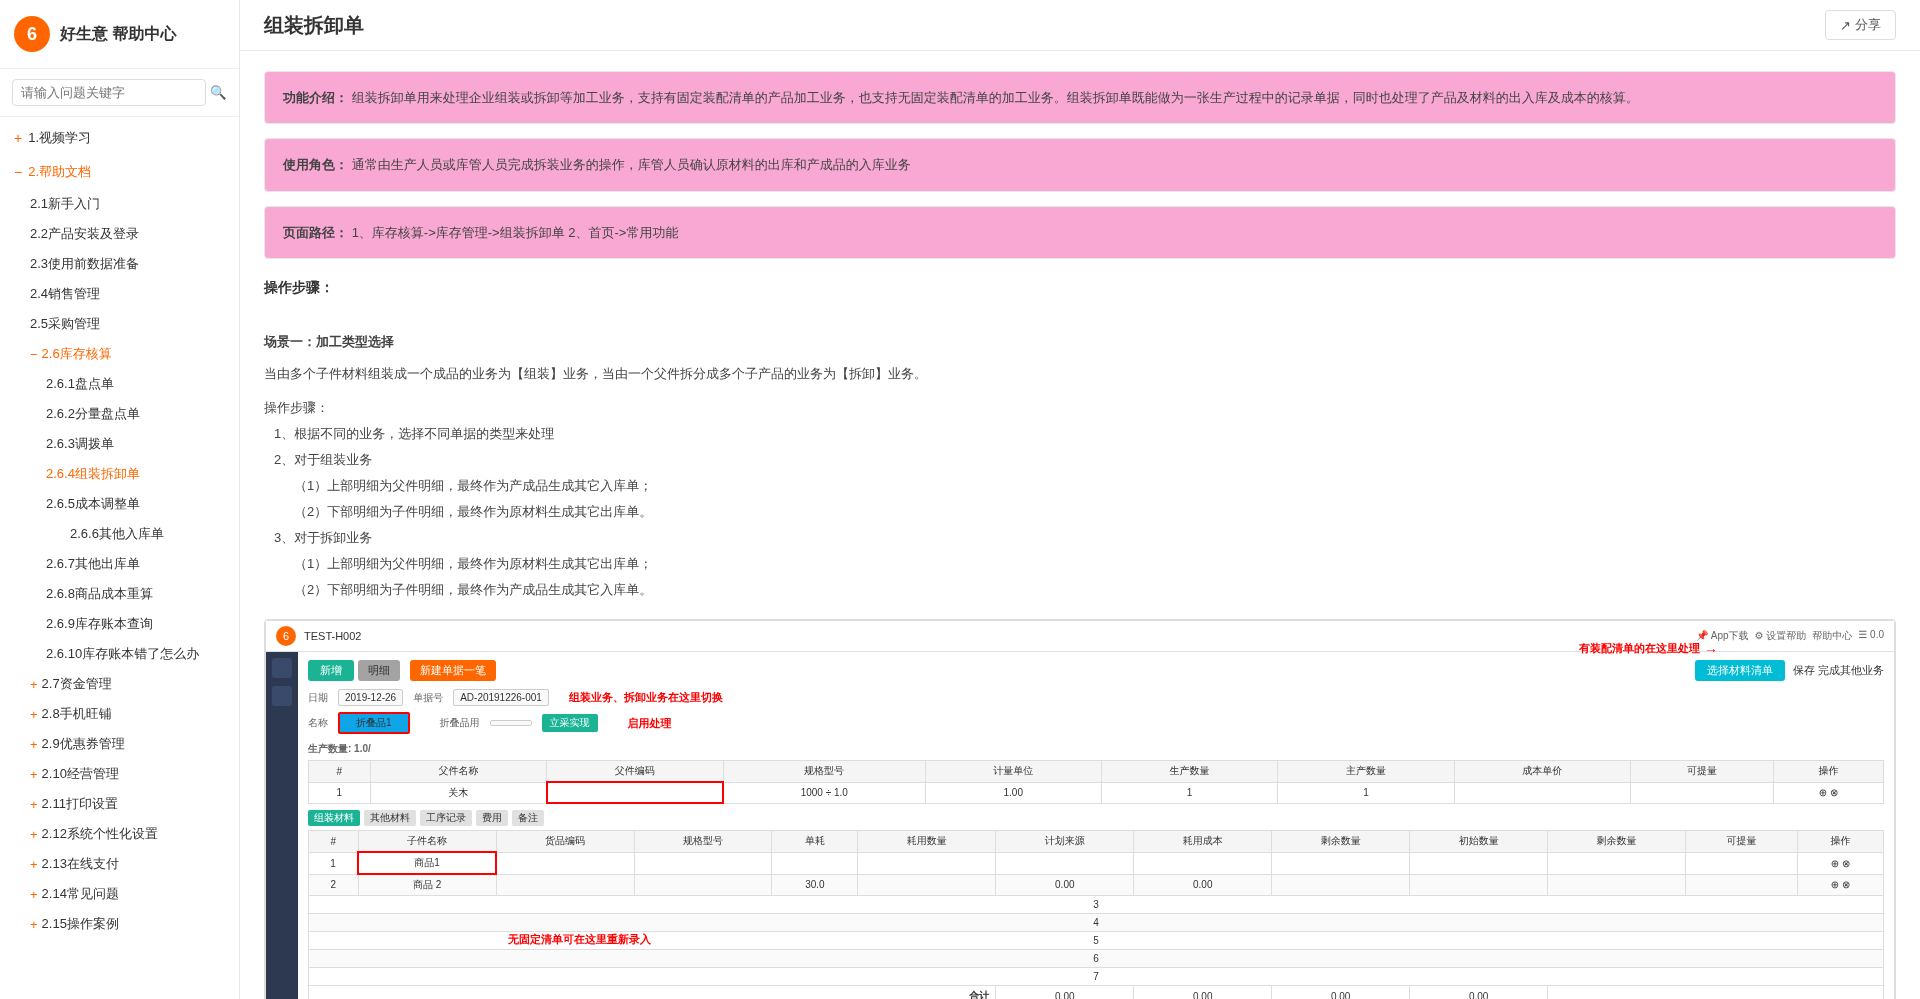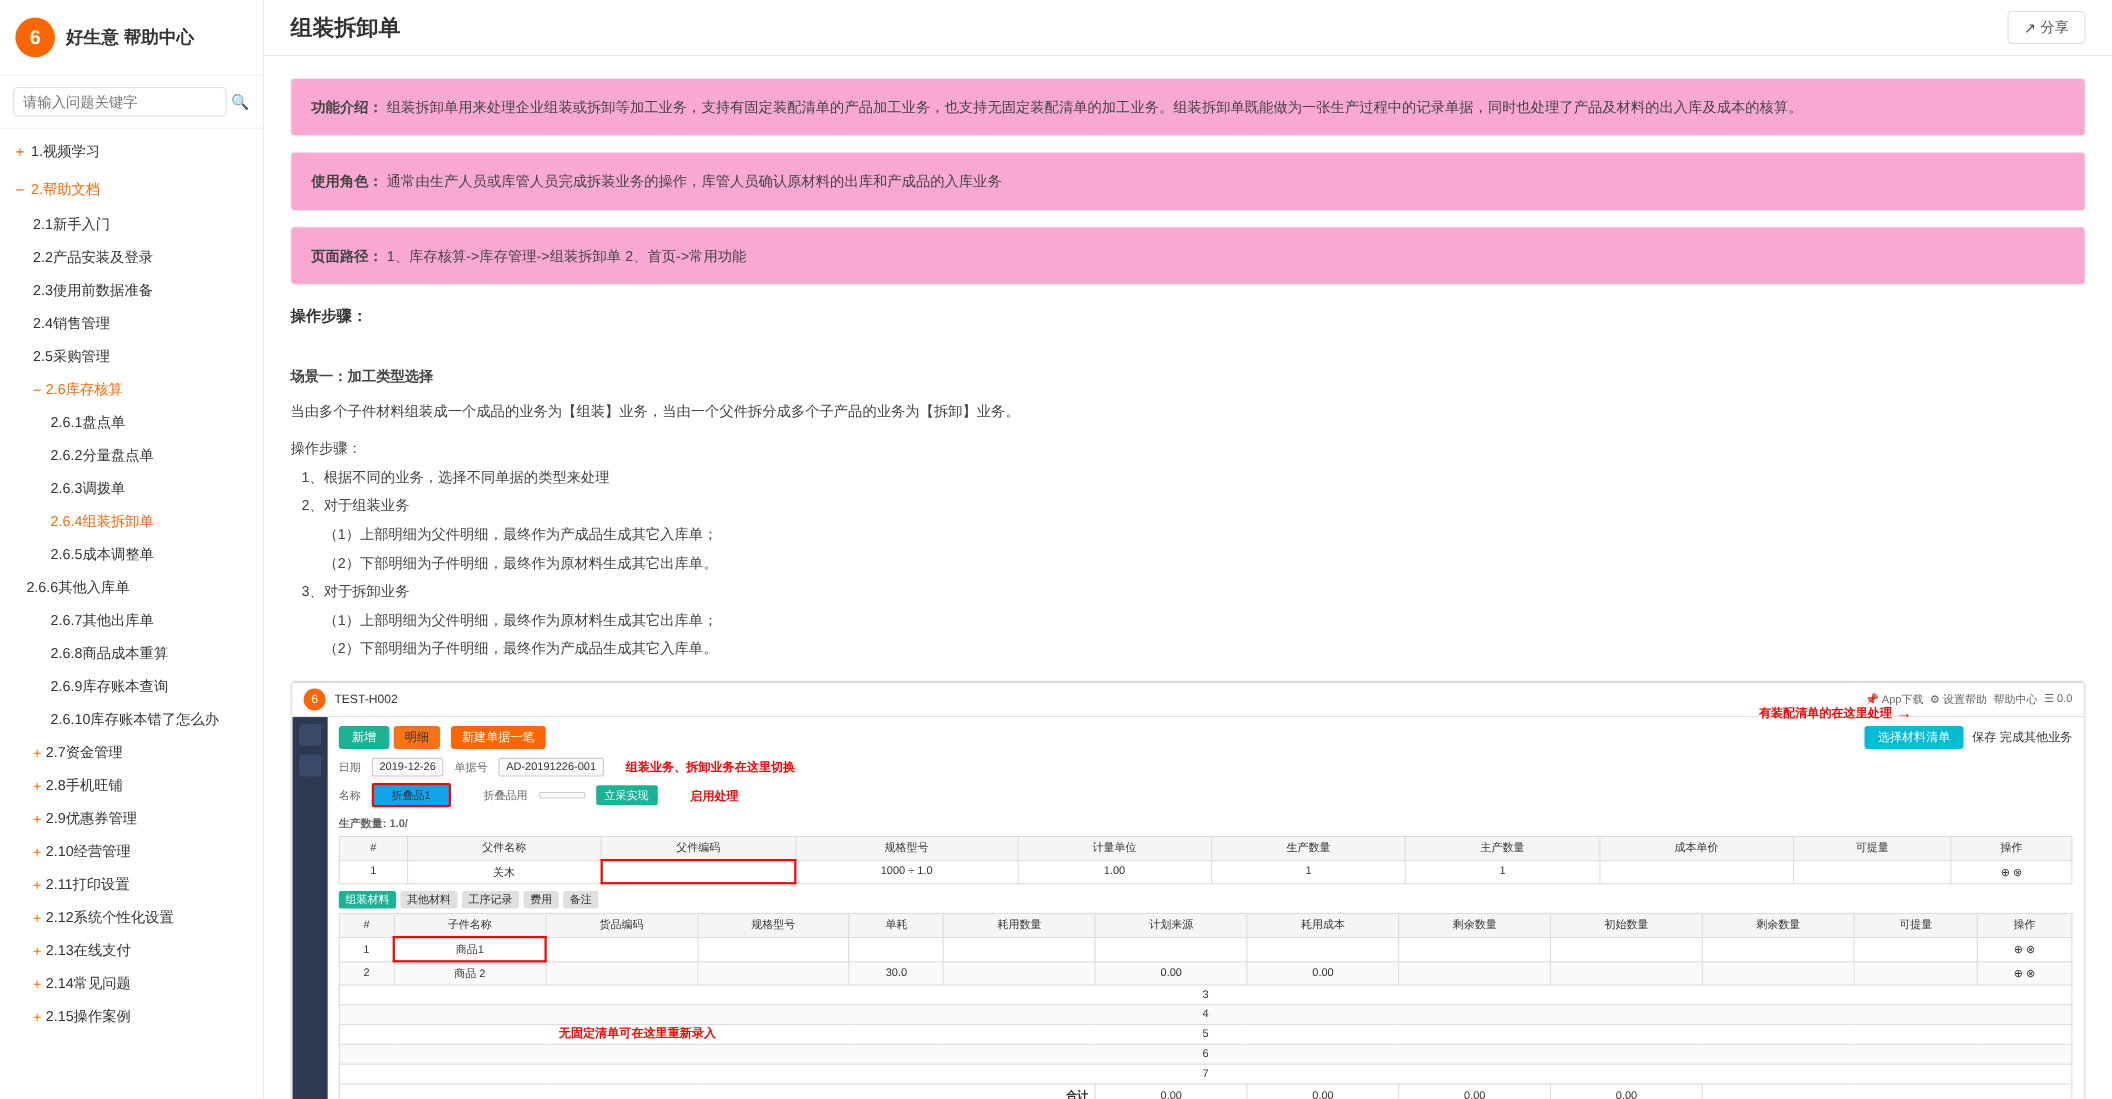--- a/index.html
+++ b/index.html
@@ -229,21 +229,21 @@
     </div>
     <div class="nav-sub-item" style="padding-left:46px;">
       <span>2.6.3调拨单</span>
     </div>
     <div class="nav-sub-item active" style="padding-left:46px;color:#f60;">
       <span>2.6.4组装拆卸单</span>
     </div>
     <div class="nav-sub-item" style="padding-left:46px;">
       <span>2.6.5成本调整单</span>
     </div>
-    <div class="nav-sub-item" style="padding-left:24px;">
+    <div class="nav-sub-item" style="padding-left:70px;">
       <span>2.6.6其他入库单</span>
     </div>
     <div class="nav-sub-item" style="padding-left:46px;">
       <span>2.6.7其他出库单</span>
     </div>
     <div class="nav-sub-item" style="padding-left:46px;">
       <span>2.6.8商品成本重算</span>
     </div>
     <div class="nav-sub-item" style="padding-left:46px;">
       <span>2.6.9库存账本查询</span>
@@ -356,25 +356,25 @@
 
             <div style="width:32px;background:#2c3950;min-height:260px;display:flex;flex-direction:column;align-items:center;padding-top:6px;gap:8px;">
               <div style="width:20px;height:20px;background:#3a4a6a;border-radius:3px;"></div>
               <div style="width:20px;height:20px;background:#3a4a6a;border-radius:3px;"></div>
             </div>
 
             <div style="flex:1;background:#fff;padding:8px 10px;">
 
               <div style="display:flex;gap:4px;align-items:center;margin-bottom:8px;position:relative;">
                 <div style="background:#1ab394;color:#fff;border:none;border-radius:3px;padding:3px 12px;font-size:11px;">新增</div>
-                <div style="background:#f97316;color:#333;border-radius:3px;padding:3px 10px;font-size:11px;">明细</div>
+                <div style="background:#a3a3a3;color:#333;border-radius:3px;padding:3px 10px;font-size:11px;">明细</div>
 
                 <div style="background:#ff6600;color:#fff;border-radius:3px;padding:3px 10px;font-size:11px;margin-left:6px;">新建单据一笔</div>
 
-                <div style="position:absolute;right:146px;top:-20px;display:flex;align-items:center;gap:4px;">
+                <div style="position:absolute;right:166px;top:-20px;display:flex;align-items:center;gap:4px;">
                   <span style="color:red;font-size:11px;font-weight:bold;">有装配清单的在这里处理</span>
                   <span style="color:red;font-size:14px;">→</span>
                 </div>
 
                 <div style="background:#00bcd4;color:#fff;border-radius:3px;padding:3px 12px;font-size:11px;margin-left:auto;">选择材料清单</div>
                 <span style="font-size:11px;color:#333;margin-left:4px;">保存 完成其他业务</span>
               </div>
 
               <div style="display:flex;gap:10px;font-size:10px;align-items:center;margin-bottom:6px;">
                 <span style="color:#666;">日期</span>

